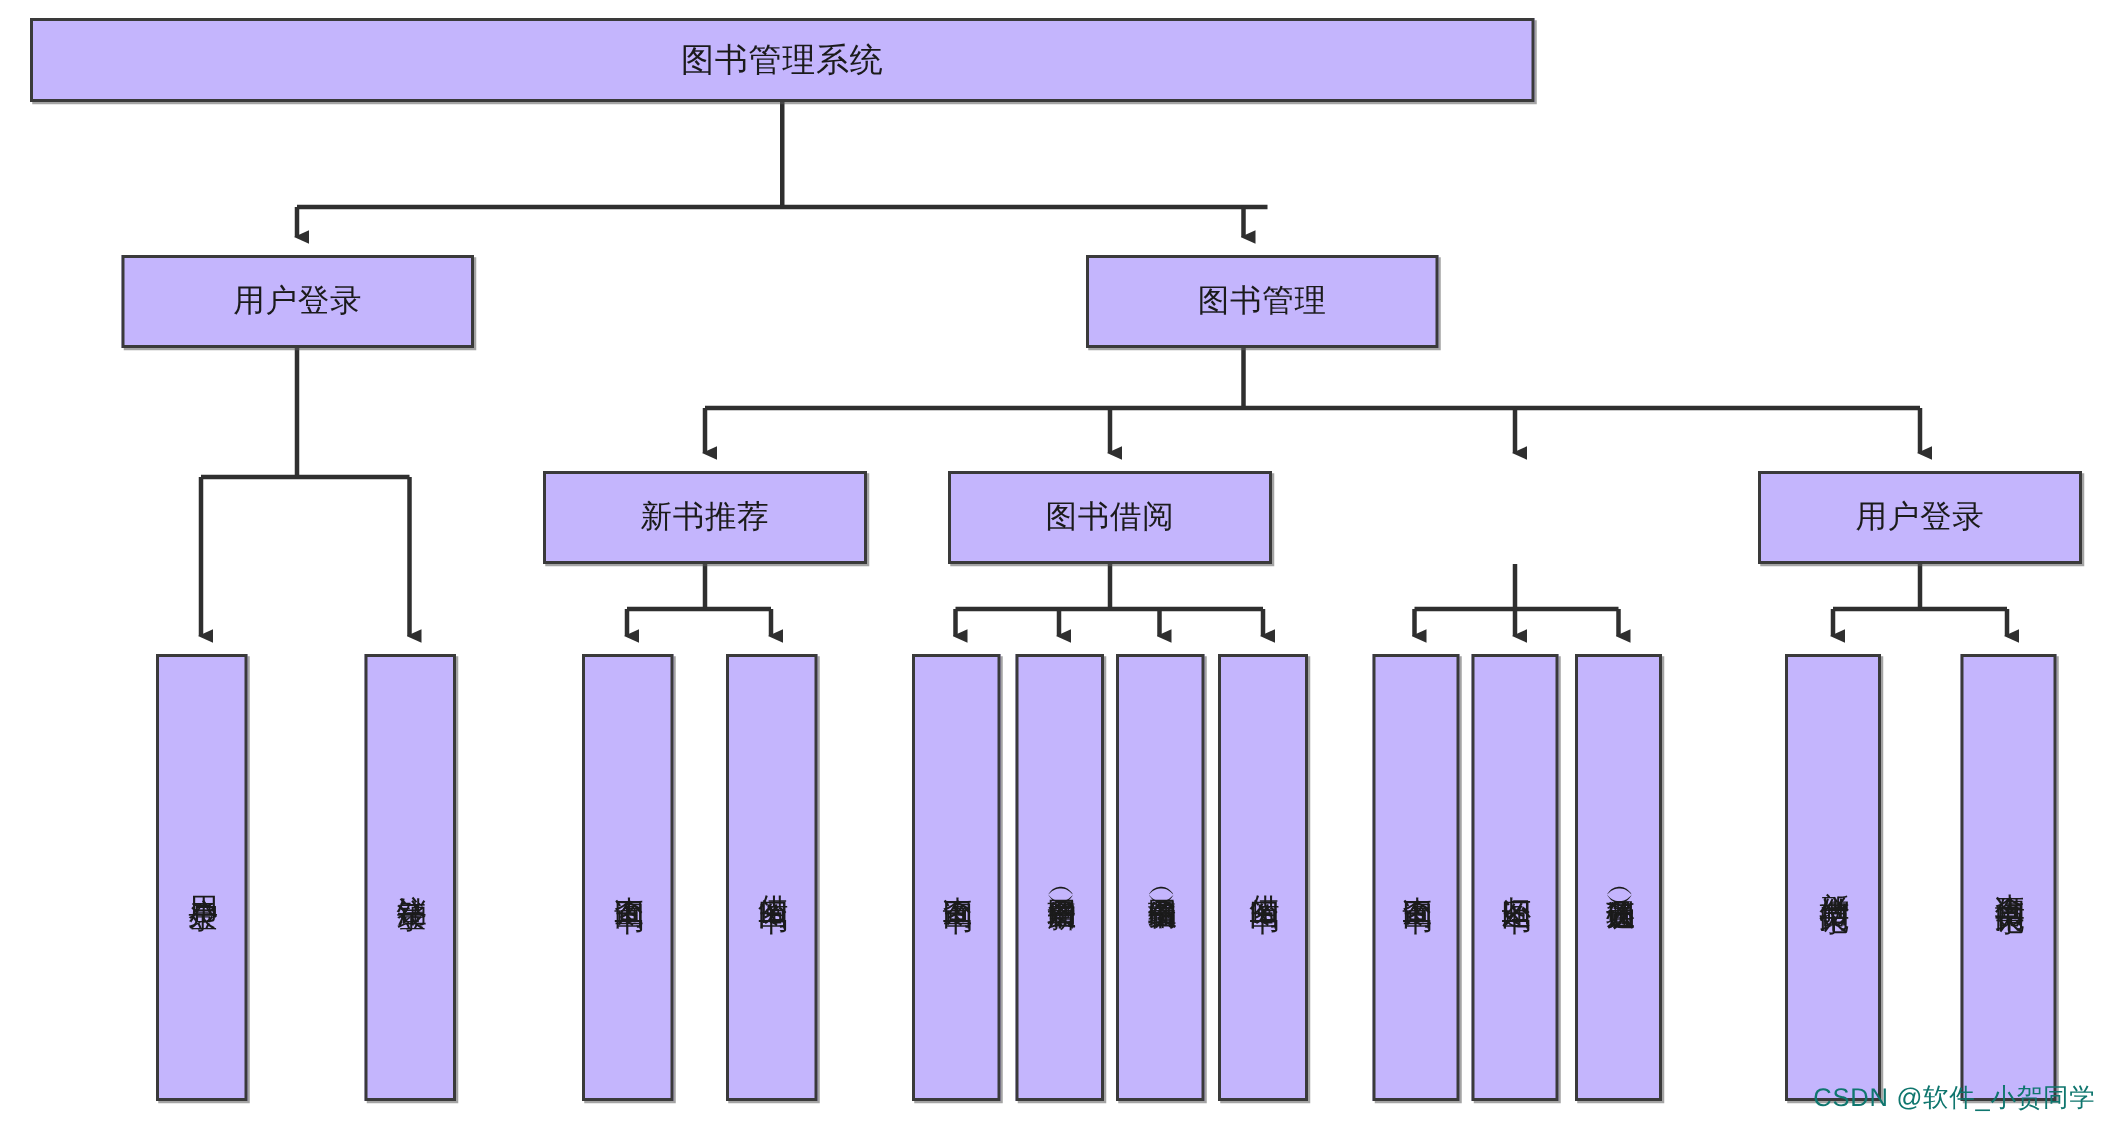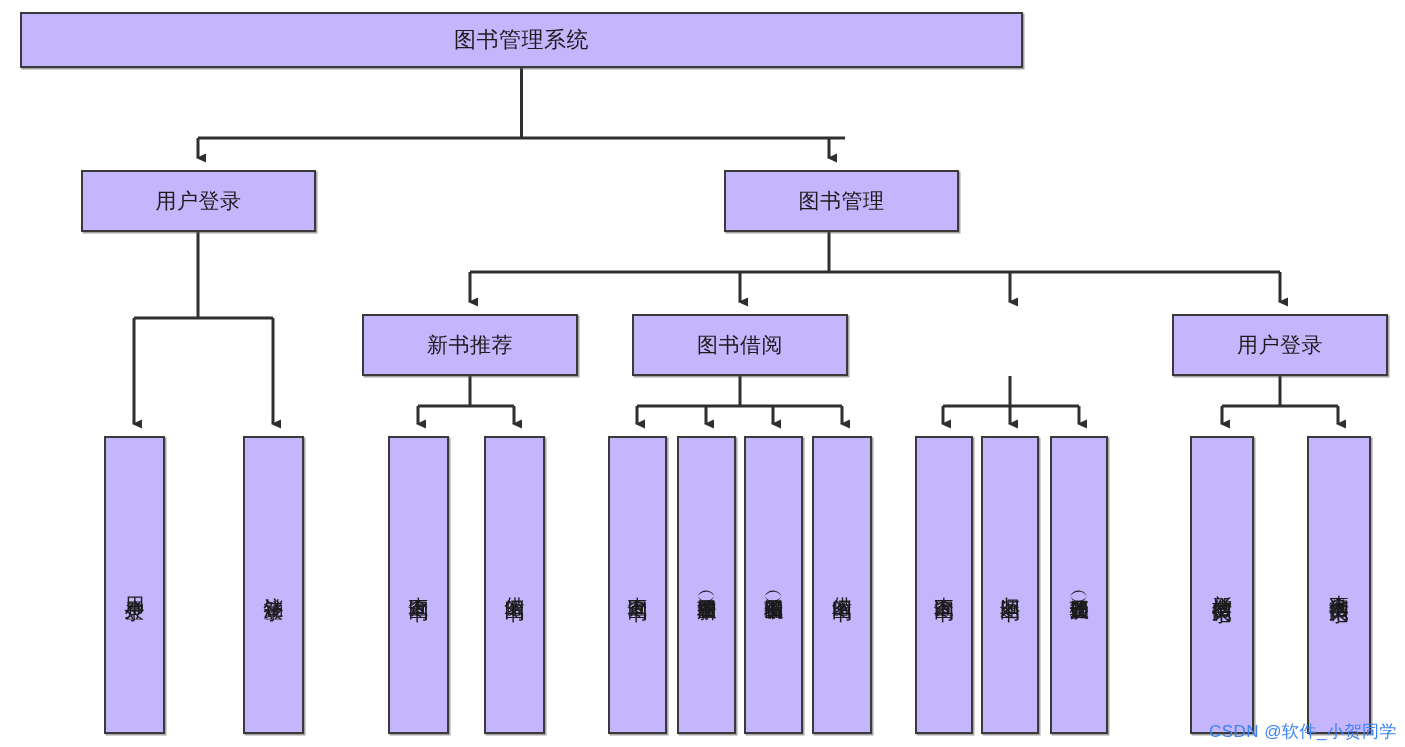--- a/index.html
+++ b/index.html
@@ -67,21 +67,21 @@
   .node.leaf.tall-text .node-label {
     font-size: 19px;
     line-height: 1.3;
     letter-spacing: 0px;
   }
   #watermark {
     position: absolute;
     right: 8px;
     bottom: 4px;
     font-size: 17px;
-    color: #3b82f6;
+    color: #0f766e;
     letter-spacing: 0.5px;
     z-index: 5;
     user-select: none;
   }
 </style>
 </head>
 <body>
 
 <div id="diagram-canvas">
 

